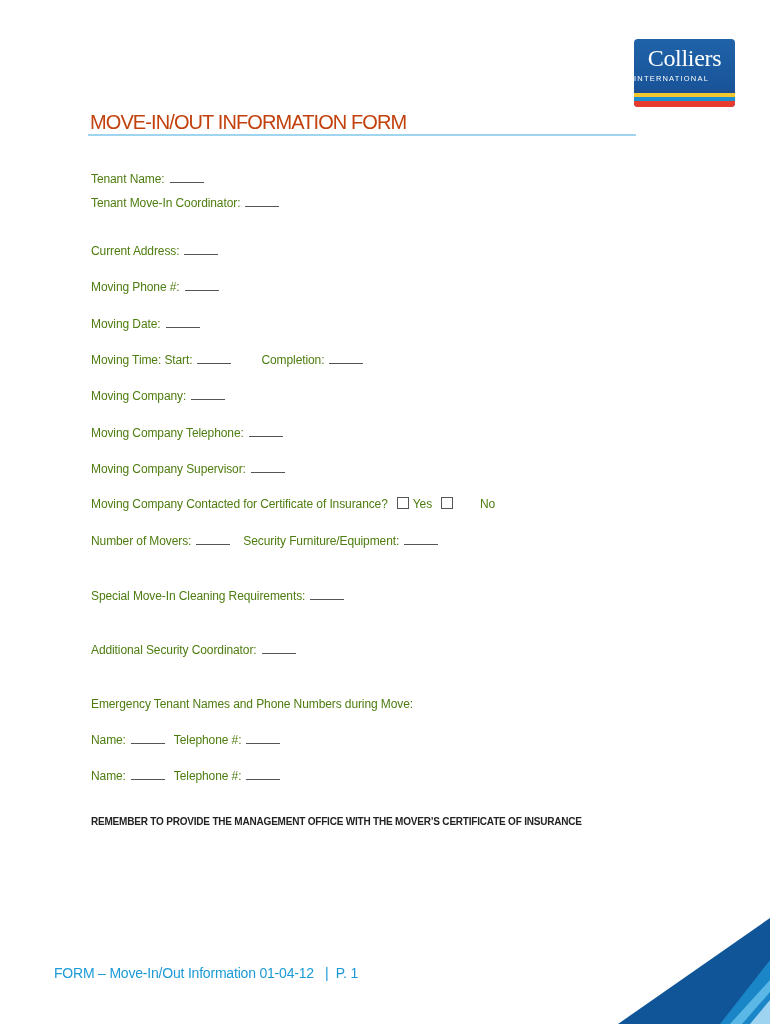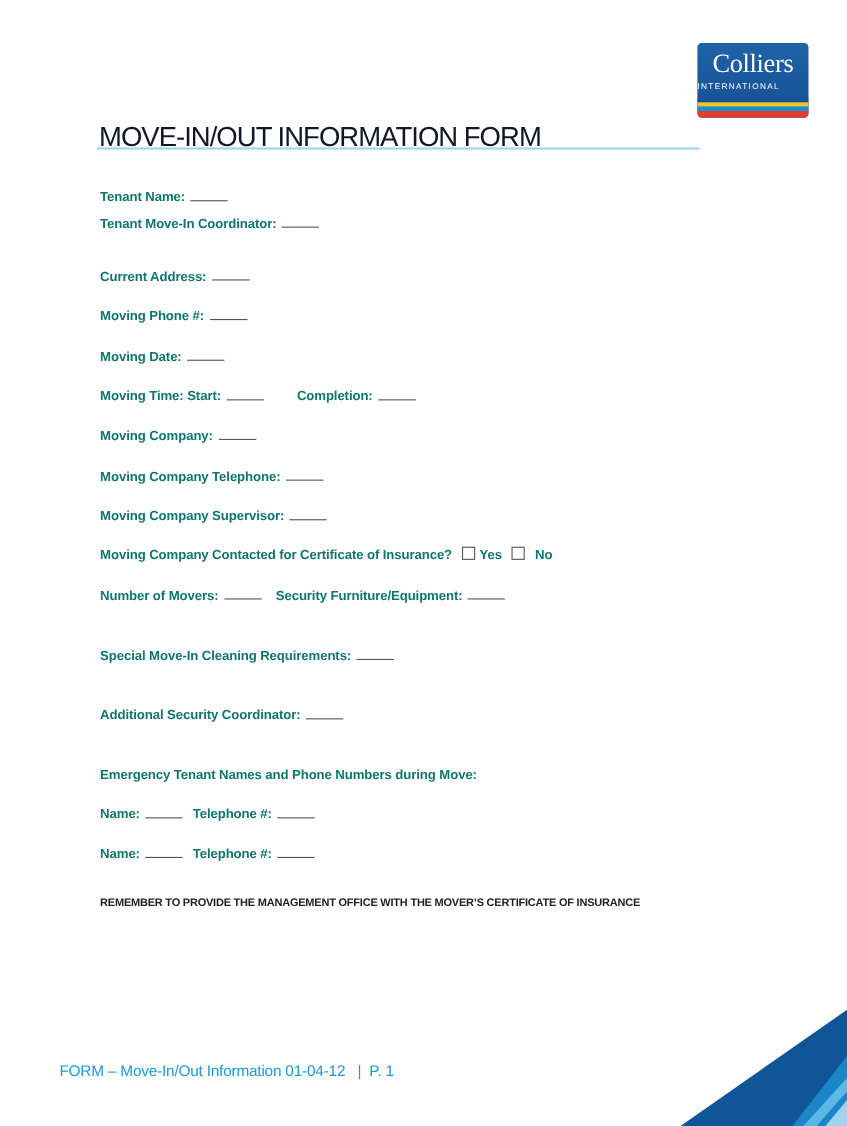--- a/index.html
+++ b/index.html
@@ -23,30 +23,30 @@
       font-family: "Liberation Sans", sans-serif; font-size: 7.5px; color: #ffffff;
       letter-spacing: 1.2px;
     }
     .logo .stripe { position: absolute; left: 0; right: 0; height: 4px; }
     .logo .s1 { top: 51px; background: #1b4f94; height: 3px; }
     .logo .s2 { top: 54px; background: #f2c62f; }
     .logo .s3 { top: 58px; background: #1d8fd0; }
     .logo .s4 { top: 62px; background: #e63b2e; height: 6px; }
 
     .title {
-      position: absolute; left: 90px; top: 111px; font-size: 25px; color: #0f172a;
+      position: absolute; left: 90px; top: 111px; font-size: 20px; color: #c2410c;
       letter-spacing: -0.9px;
     }
     .title-rule {
       position: absolute; left: 88px; top: 134px; width: 548px; height: 2px;
       background: #9fd5ee;
     }
     .field {
-      position: absolute; left: 91px; font-size: 12px; color: #0f766e;
-      white-space: nowrap; letter-spacing: -0.1px; font-weight: bold;
+      position: absolute; left: 91px; font-size: 12px; color: #4d7c0f;
+      white-space: nowrap; letter-spacing: -0.1px;
     }
     .blank { display: inline-block; width: 34px; border-bottom: 1px solid #555; margin-left: 5px; height: 10px; vertical-align: baseline; }
     .gap { display: inline-block; }
     .chk {
       display: inline-block; width: 10px; height: 10px; border: 1px solid #555;
       vertical-align: -1px; margin: 0 4px 0 9px;
     }
     .notice {
       position: absolute; left: 91px; top: 814px; width: 560px;
       font-size: 10px; font-weight: bold; color: #222222; line-height: 16px;
@@ -94,21 +94,21 @@
 <div class="field" style="top:389px">
   <span>Moving Company:</span><span class="blank"></span>
 </div>
 <div class="field" style="top:426px">
   <span>Moving Company Telephone:</span><span class="blank"></span>
 </div>
 <div class="field" style="top:462px">
   <span>Moving Company Supervisor:</span><span class="blank"></span>
 </div>
 <div class="field" style="top:497px">
-  <span>Moving Company Contacted for Certificate of Insurance?</span><span class="chk"></span><span>Yes</span><span class="chk"></span><span style="margin-left:5px">No</span>
+  <span>Moving Company Contacted for Certificate of Insurance?</span><span class="chk"></span><span>Yes</span><span class="chk"></span><span style="margin-left:23px">No</span>
 </div>
 <div class="field" style="top:534px">
   <span>Number of Movers:</span><span class="blank"></span><span class="gap" style="width:13px"></span><span>Security Furniture/Equipment:</span><span class="blank"></span>
 </div>
 <div class="field" style="top:589px">
   <span>Special Move-In Cleaning Requirements:</span><span class="blank"></span>
 </div>
 <div class="field" style="top:643px">
   <span>Additional Security Coordinator:</span><span class="blank"></span>
 </div>

